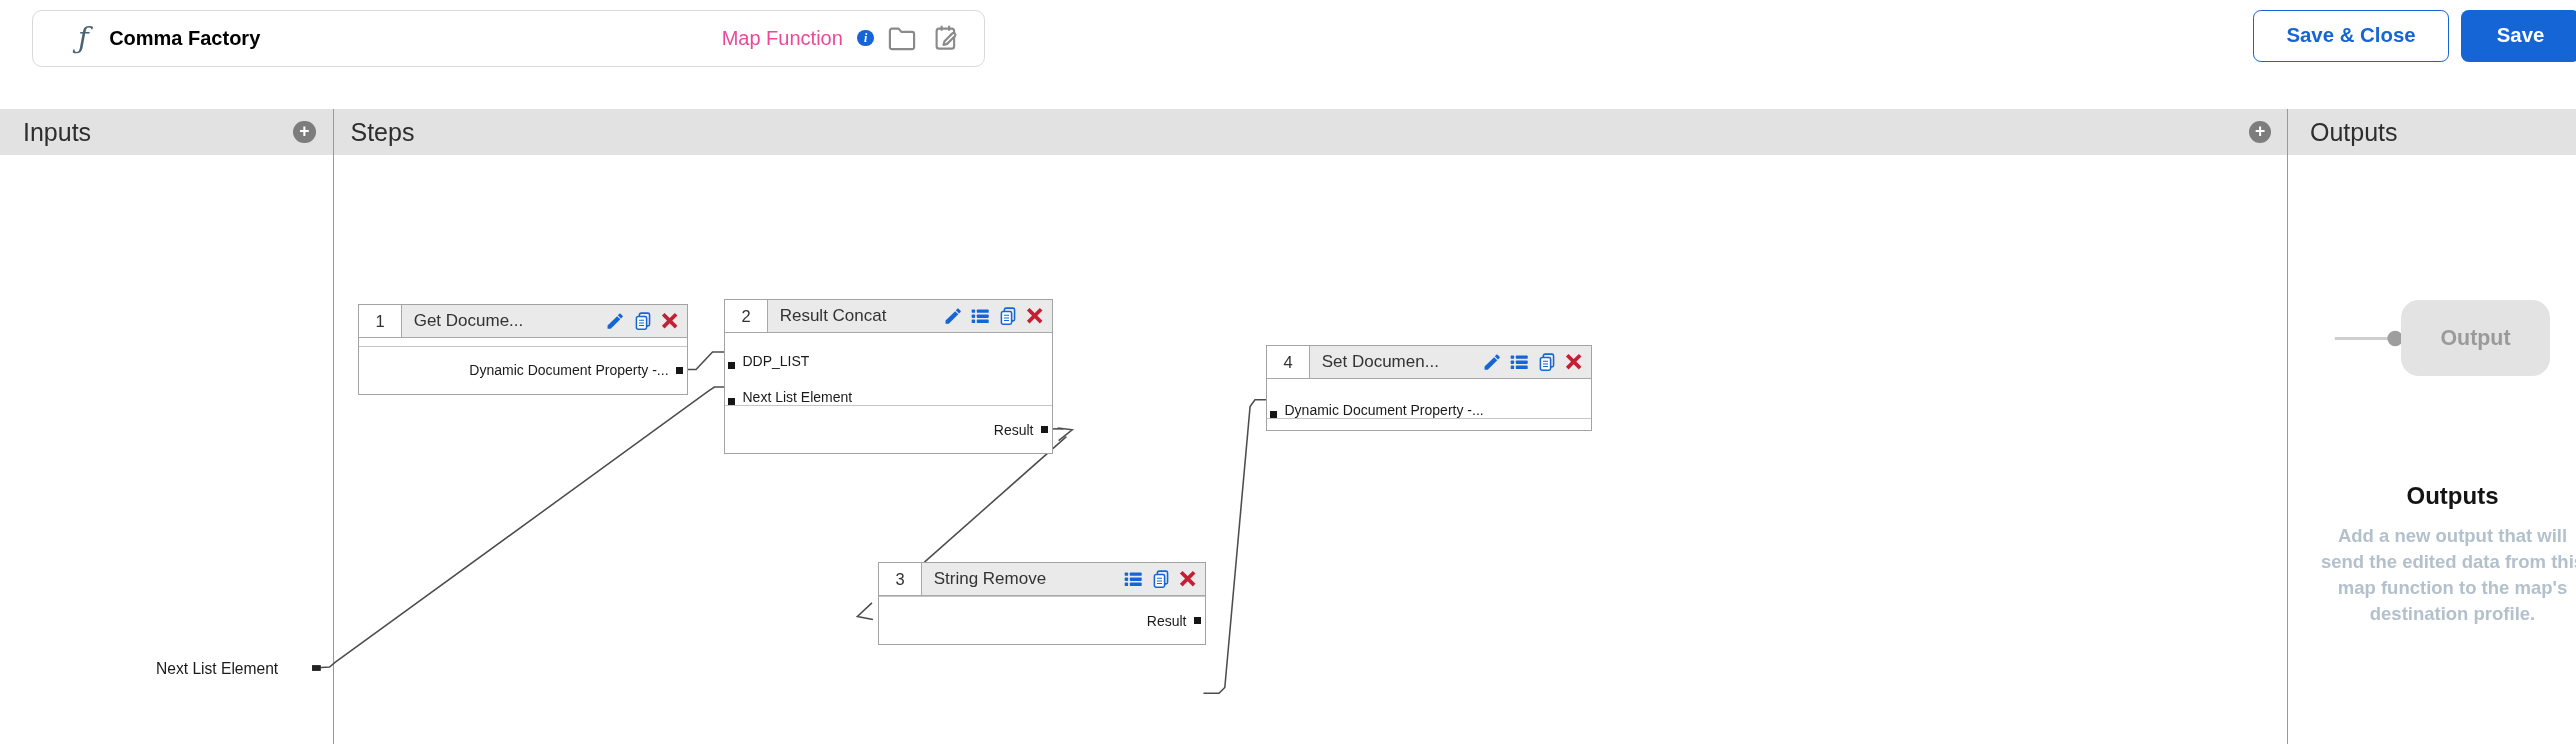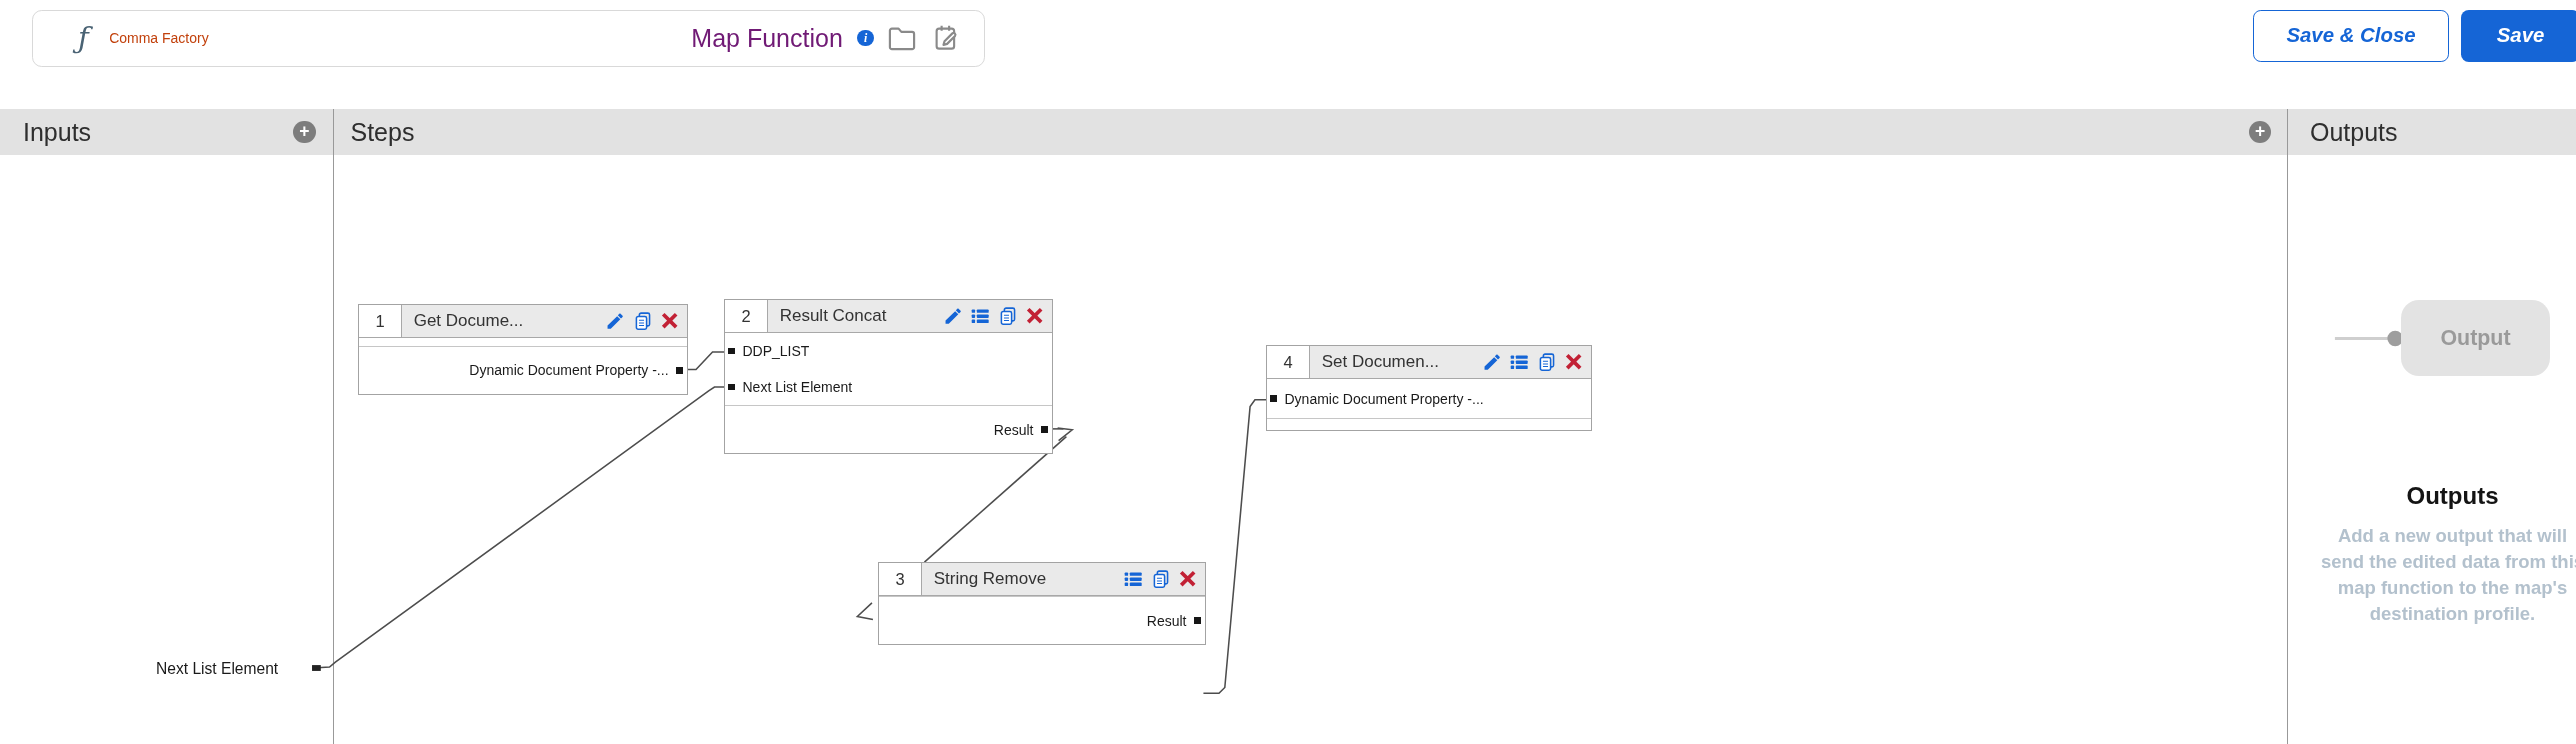--- a/index.html
+++ b/index.html
@@ -6,31 +6,31 @@
   html,body { background:#fff; }
   body { font-family: "Liberation Sans", sans-serif; }
   #stage { position:relative; width:2576px; height:745px; overflow:hidden; background:#fff; }
 
   
   .topbar { position:absolute; left:0; top:0; width:2576px; height:109px; background:#fff; z-index:3; }
   .title-card { position:absolute; left:32px; top:9.7px; width:953px; height:57px;
     border:1.5px solid #d9d9d9; border-radius:9.7px; display:flex; align-items:center;
     padding:0 23px 0 45px; background:#fff; }
   .fn-glyph { font-family:"DejaVu Serif", serif; font-style:italic; font-size:29px; color:#4a6374; margin-right:20.4px; line-height:1; }
-  .card-title { font-size:14px; font-weight:normal; color:#c2410c; }
+  .card-title { font-size:20px; font-weight:bold; color:#000000; }
   .card-right { margin-left:auto; display:flex; align-items:center; gap:12.6px; }
-  .type-label { font-size:25px; color:#701a75; margin-right:1.9px; }
+  .type-label { font-size:20px; color:#ec4899; margin-right:1.9px; }
   .info-dot { width:16.5px; height:16.5px; border-radius:50%; background:#1565d6; color:#fff;
     font-size:11.7px; font-weight:bold; font-family:"Liberation Serif", serif; font-style:italic;
     display:flex; align-items:center; justify-content:center; }
   .card-icon svg { display:block; }
 
   .btn { position:absolute; top:9.7px; height:52px; border-radius:7.8px; font-size:20.4px; font-weight:bold;
     display:flex; align-items:center; justify-content:center; cursor:pointer;
-    font-family:"Liberation Sans", sans-serif;font-style:italic; }
+    font-family:"Liberation Sans", sans-serif; }
   .btn-outline { left:2253px; width:196px; background:#fff; border:1.9px solid #1565d6; color:#1565d6; }
   .btn-solid { left:2461px; width:119px; background:#1565d6; border:none; color:#fff; }
 
   
   .phead { position:absolute; top:109px; height:46px; background:#e2e2e2; display:flex; align-items:center; z-index:0; }
   .phead-inputs  { left:0; width:333px; padding-left:23px; }
   .phead-steps   { left:333px; width:1954px; padding-left:17.5px; }
   .phead-outputs { left:2287px; width:289px; padding-left:23px; }
   .phead-title { font-size:25px; color:#2e2e2e; }
   .plus-btn { position:absolute; top:11.7px; width:22.4px; height:22.4px; border-radius:50%;
@@ -51,21 +51,21 @@
   .step2 { left:724px;  top:299px; width:329px; }
   .step3 { left:878px;  top:562px; width:328px; }
   .step4 { left:1266px; top:345px; width:326px; }
   .step-header { display:flex; align-items:stretch; height:33px; background:#eaeaea; border-bottom:1px solid #a8a8a8; }
   .step-num { width:43px; background:#fff; border-right:1px solid #a8a8a8; display:flex;
     align-items:center; justify-content:center; font-size:16.5px; color:#333; }
   .step-title { flex:1; display:flex; align-items:center; padding-left:11.7px; font-size:17px;
     color:#333; white-space:nowrap; overflow:hidden; }
   .step-icons { display:flex; align-items:center; gap:6.8px; padding:0 7.8px 0 5.8px; }
   .step-icons span { display:flex; cursor:pointer; }
-  .io-row { display:flex; align-items:center; height:36px; padding-left:2.9px; gap:7.8px;
+  .io-row { display:flex; align-items:flex-end; height:36px; padding-left:2.9px; gap:7.8px;
     font-size:14px; color:#1a1a1a; }
   .step3 .io-row { height:37px; }
   .step4 .io-row { height:39px; }
   .sq { width:6.8px; height:6.8px; background:#161616; flex:none; }
   .out-sec { border-top:1px solid #c6c6c6; }
   .out-row { display:flex; align-items:center; justify-content:flex-end; height:47px;
     padding-right:3.9px; gap:7.8px; font-size:14px; color:#1a1a1a; }
   .in-empty { height:7.8px; }
   .out-empty { height:11.7px; border-top:1px solid #c6c6c6; }
 

